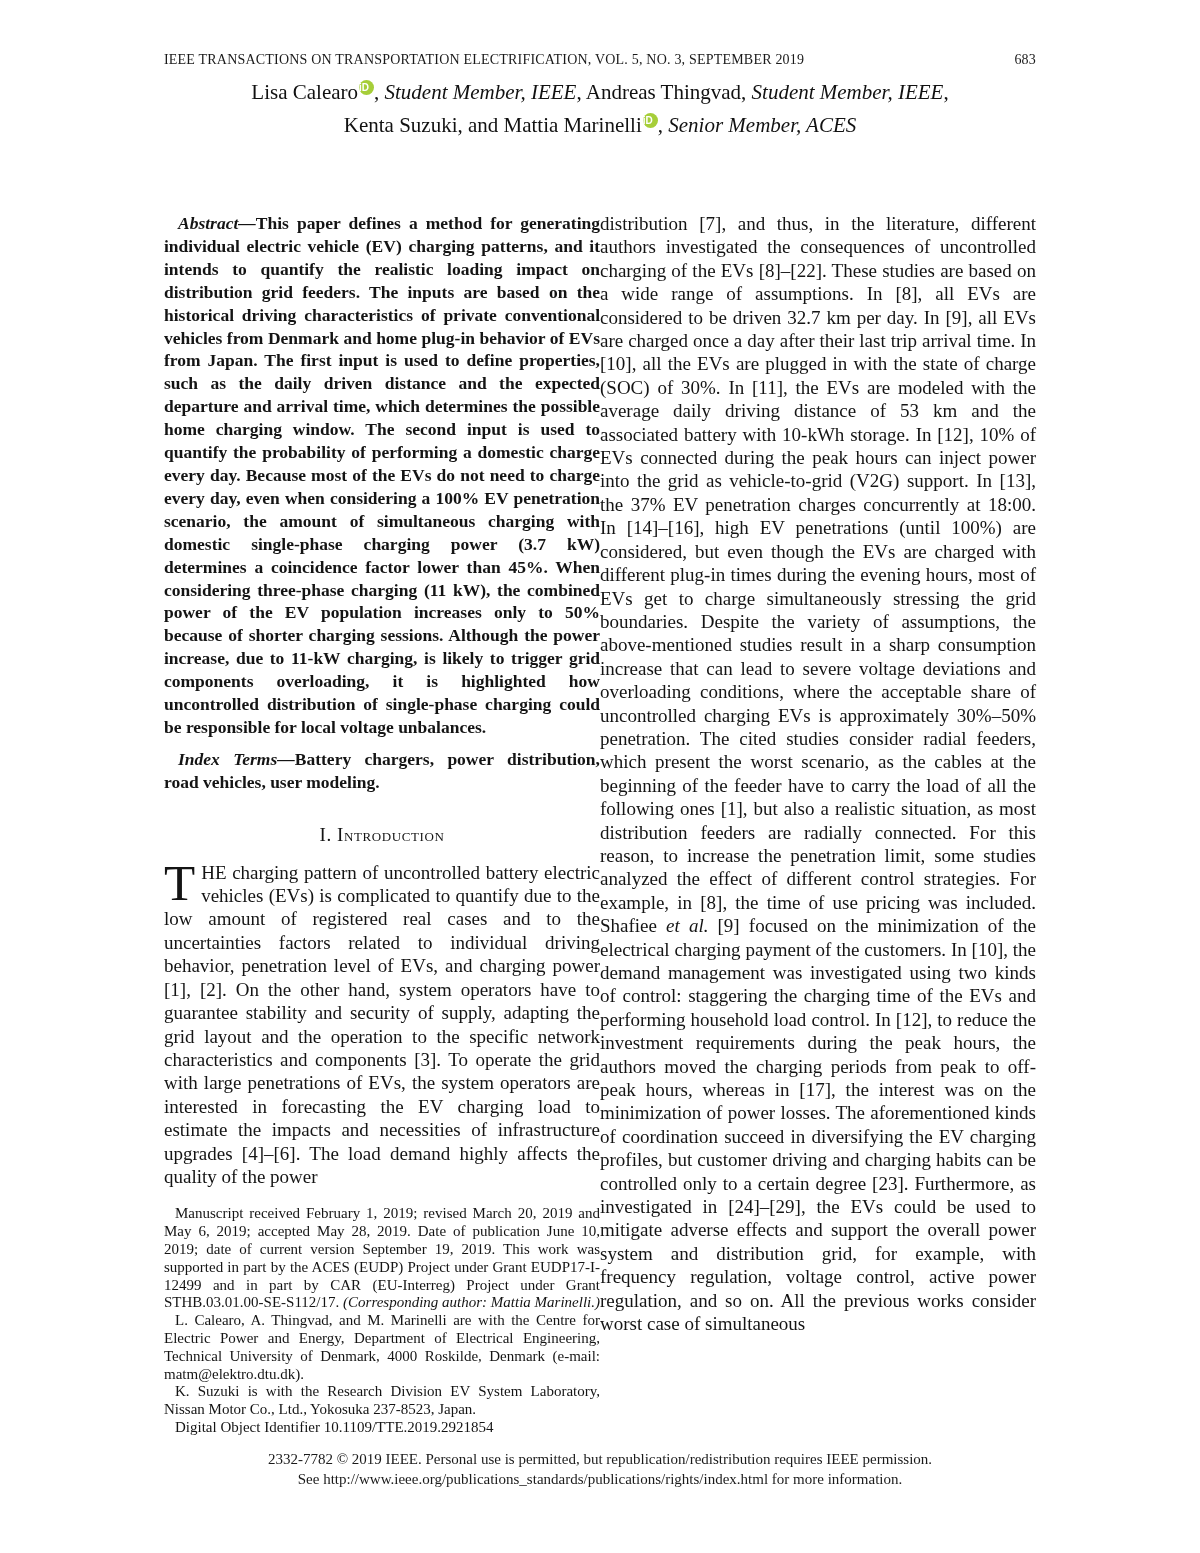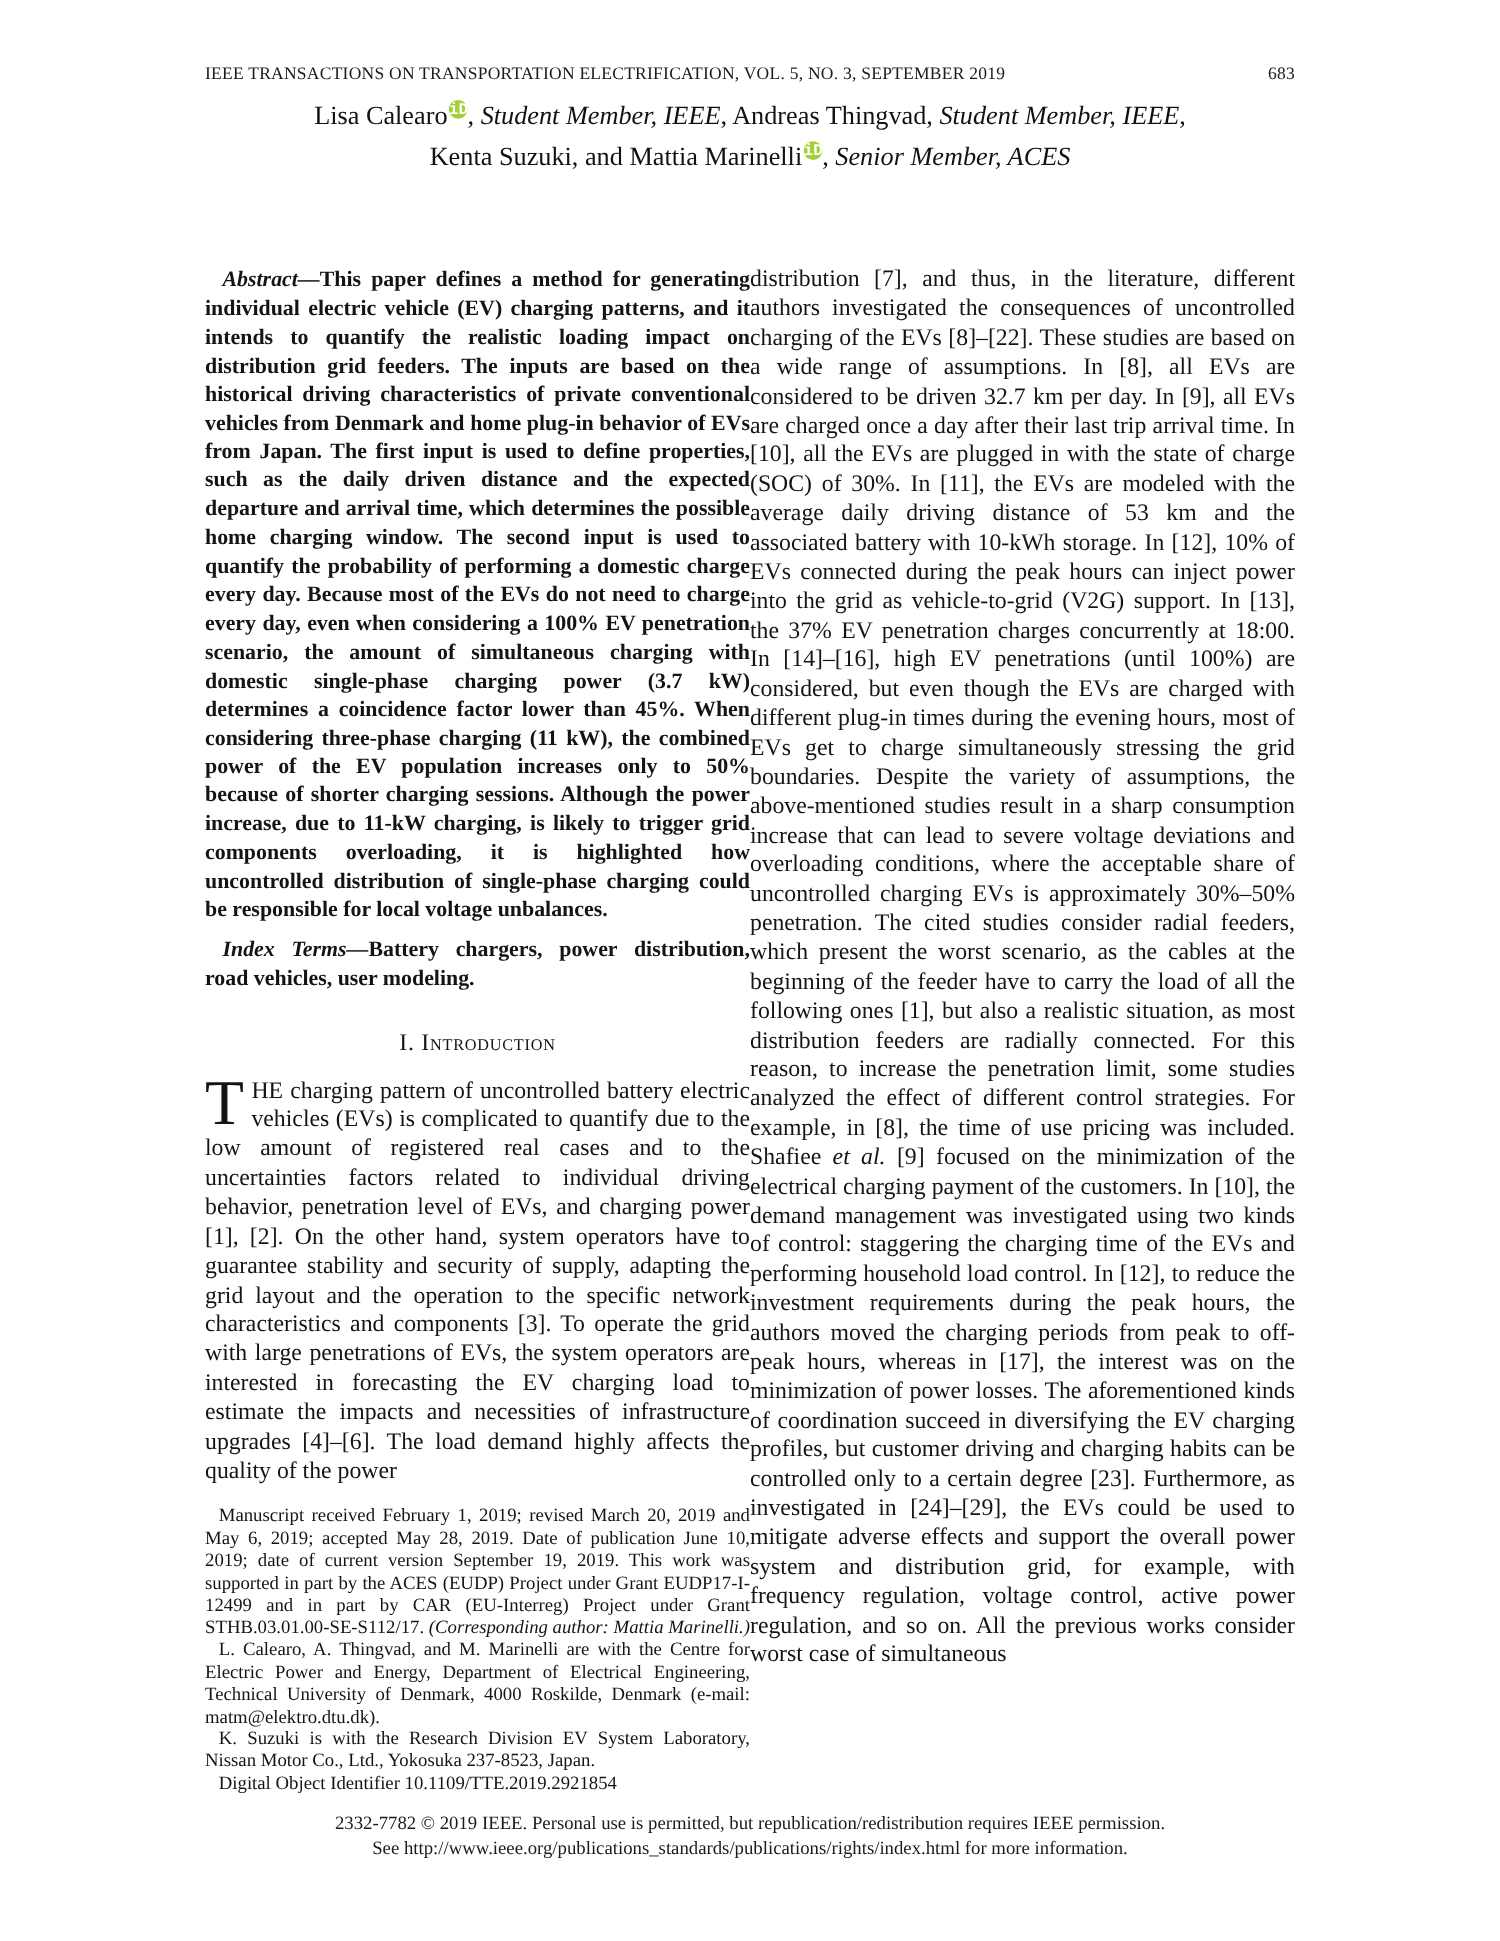--- a/index.html
+++ b/index.html
@@ -39,25 +39,25 @@
     color: #111;
   }
   .authors em { }
   .orcid {
     display: inline-block;
     width: 15px;
     height: 15px;
     border-radius: 50%;
     background: #a6ce39;
     color: #ffffff;
-    font-family: Liberation Mono, monospace;
-    font-size: 13px;
+    font-family: Liberation Sans, sans-serif;
+    font-size: 10px;
     font-weight: bold;
     line-height: 15px;
-    text-align: center;
+    text-align: left;
     vertical-align: super;
     margin-left: 1px;
   }
   .columns {
     display: flex;
     margin-top: 70px;
   }
   .col { width: 500px; }
   .abstract {
     font-weight: bold;

